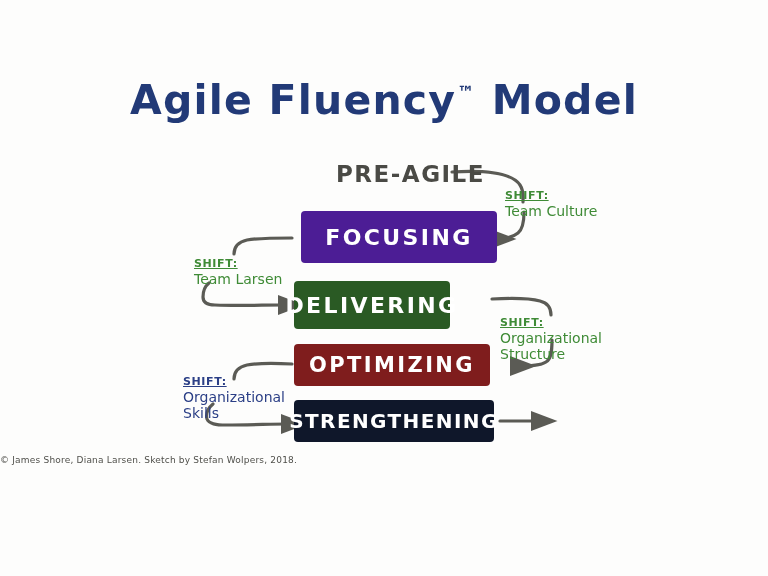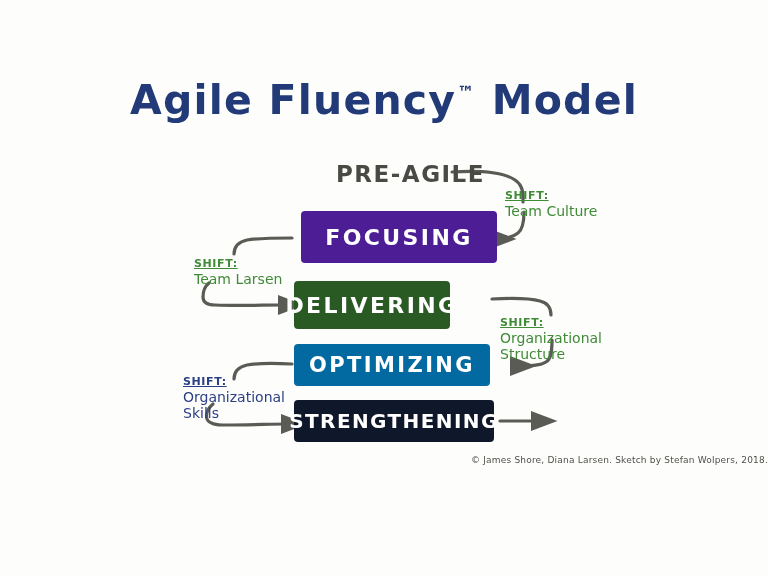--- a/index.html
+++ b/index.html
@@ -75,21 +75,21 @@
     border-radius: 4px;
     box-sizing: border-box;
   }
   .zone span { display: block; }
 
   #zone-focusing      { left: 294px; top: 211px; width: 196px; height: 52px;
                         background: #4c1d95; font-size: 22px; margin-left: 7px; }
   #zone-delivering    { left: 294px; top: 281px; width: 156px; height: 48px;
                         background: #2a5a24; font-size: 22px; }
   #zone-optimizing    { left: 294px; top: 344px; width: 196px; height: 42px;
-                        background: #0369a1; font-size: 21px; }
+                        background: #7f1d1d; font-size: 21px; }
   #zone-strengthening { left: 294px; top: 400px; width: 200px; height: 42px;
                         background: #0f172a; font-size: 20px; letter-spacing: 1.4px; }
 
   
   .shift {
     position: absolute;
     text-align: left;
     font-family: "DejaVu Sans", sans-serif;
     line-height: 1.18;
     white-space: nowrap;
@@ -116,21 +116,21 @@
   #shift-team-skills         { left: 194px; top: 258px; width: 84px; }
   #shift-org-structure       { left: 500px; top: 317px; width: 96px; }
   #shift-org-culture         { left: 183px; top: 376px; width: 100px; }
 
   
   .credits {
     position: absolute;
     left: 0;
     top: 455px;
     width: 768px;
-    text-align: right;
+    text-align: left;
     color: #4f4f4a;
     font-family: "DejaVu Sans", sans-serif;
     font-size: 9px;
     letter-spacing: 0.2px;
     white-space: nowrap;
   }
 </style>
 </head>
 <body>
 

